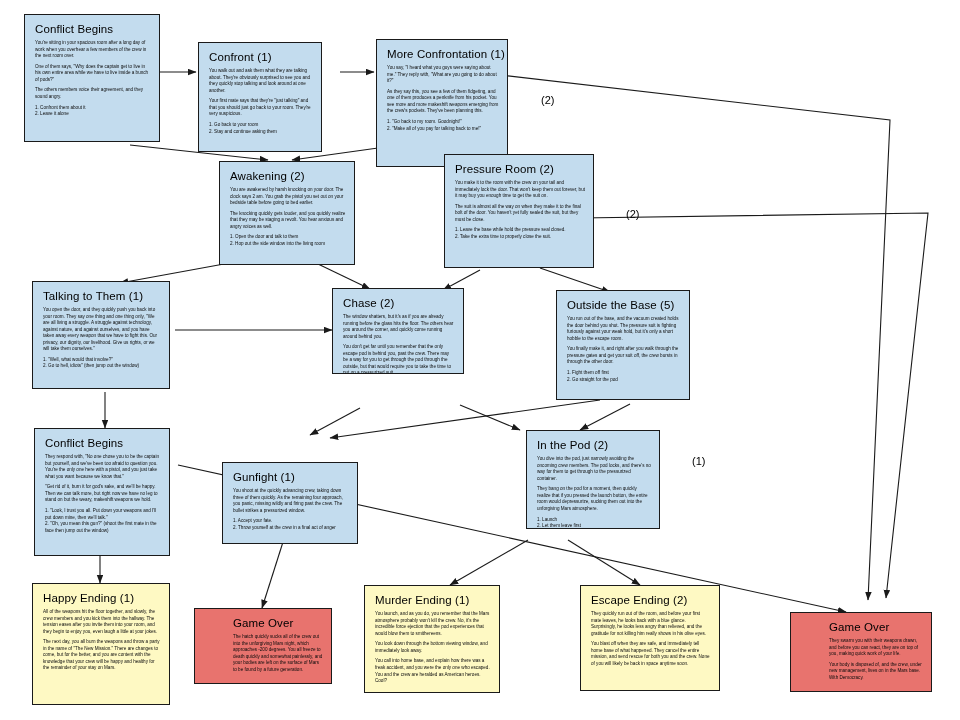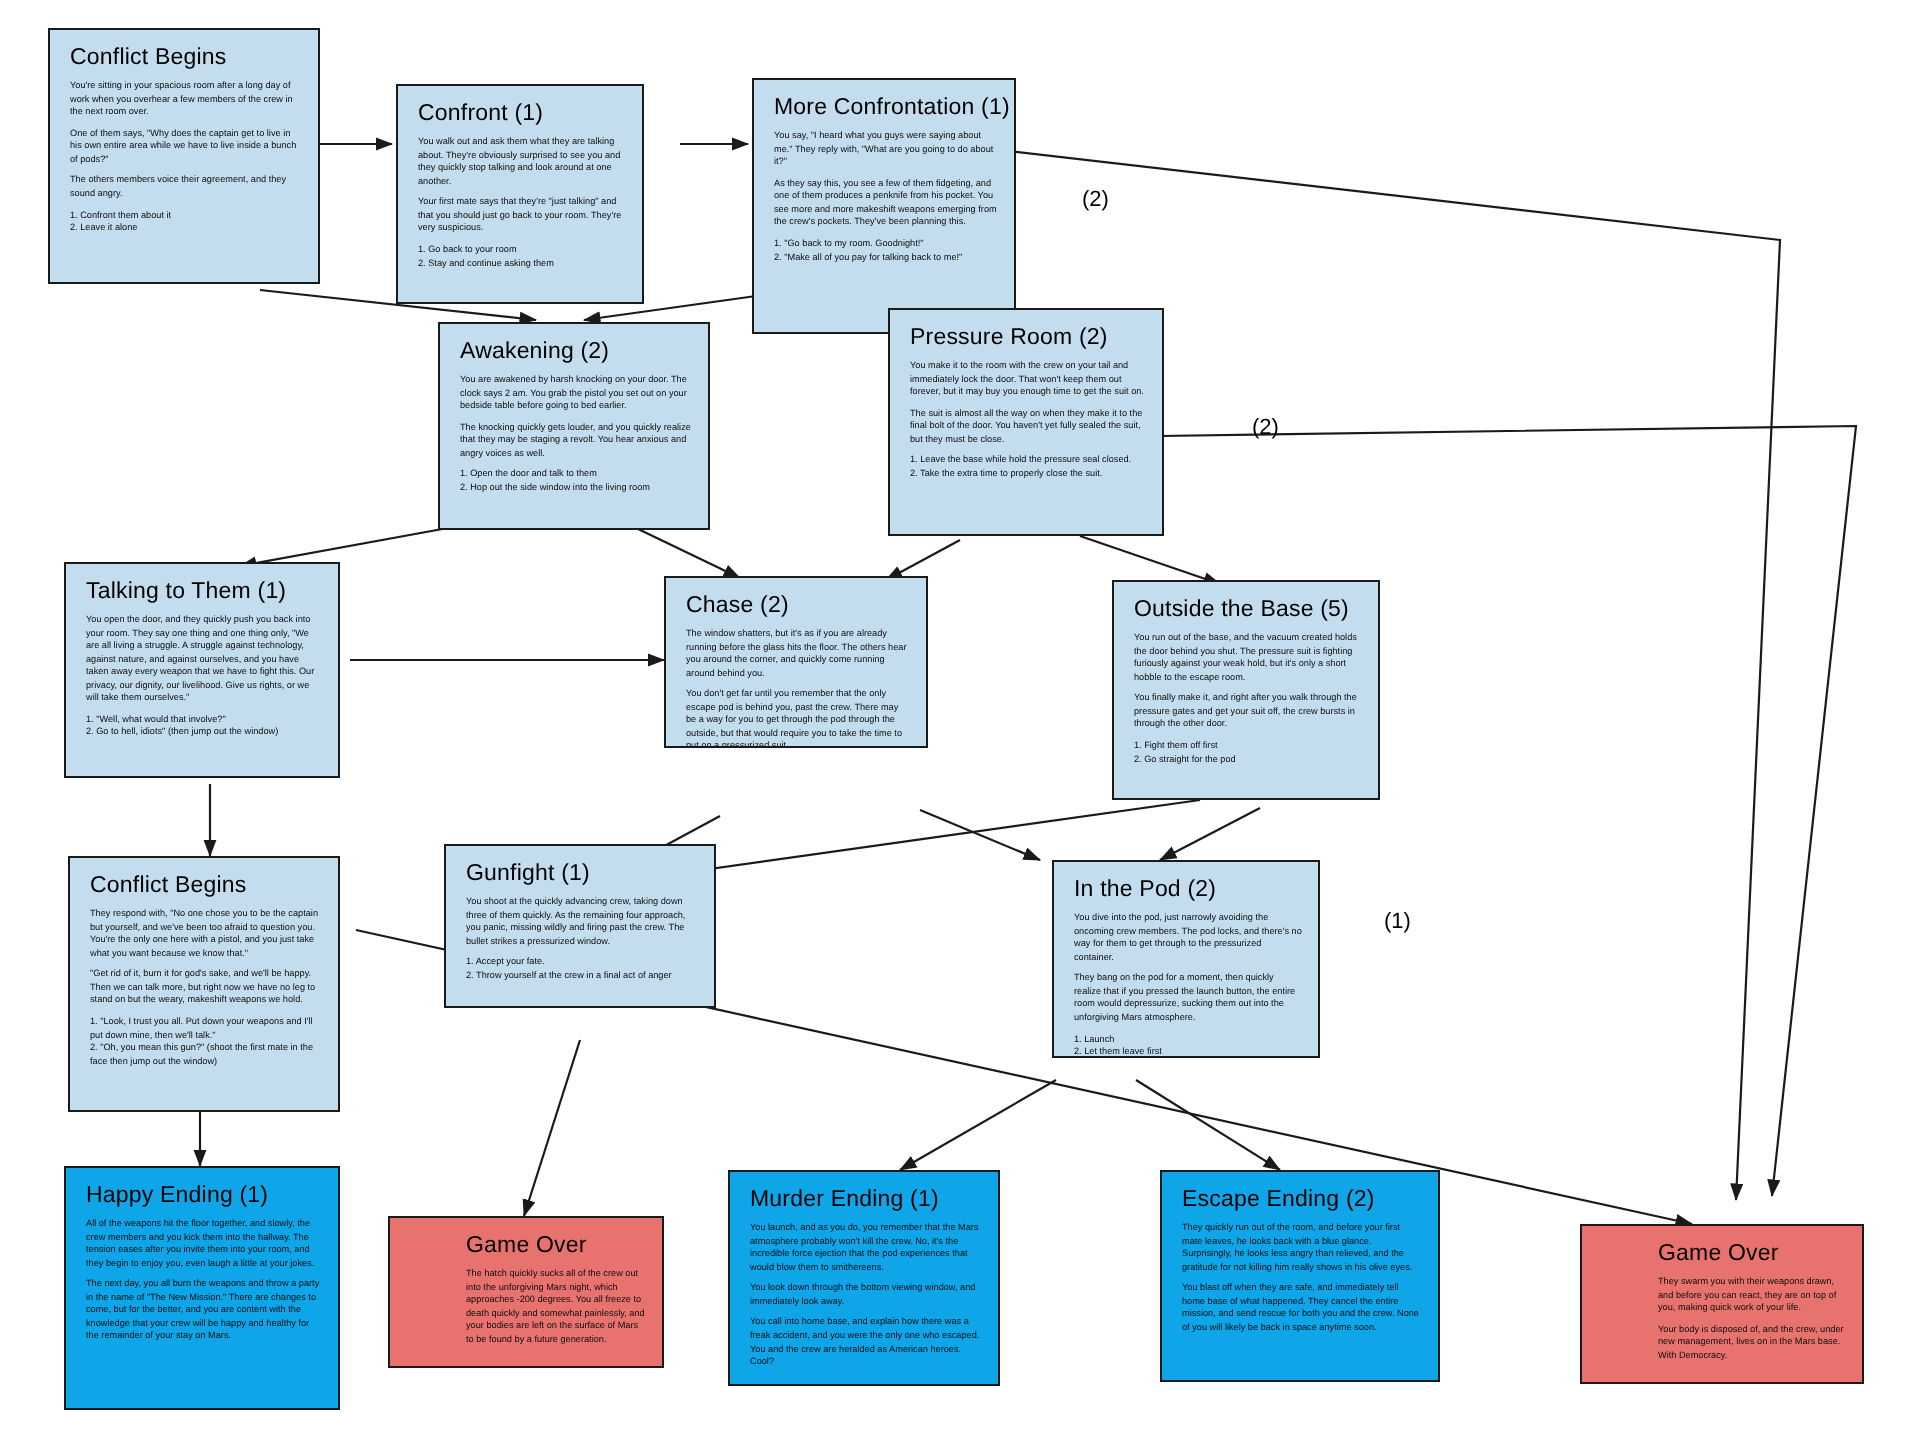--- a/index.html
+++ b/index.html
@@ -15,21 +15,21 @@
   #edges { position:absolute; left:0; top:0; width:960px; height:720px; z-index:1; }
   .node {
     position:absolute;
     z-index:2;
     border:1.2px solid #1a1a1a;
     border-radius:0;
     padding:6px 8px 7px 8px;
     overflow:hidden;
   }
   .node.blue  { background:#c3dcee; }
-  .node.green { background:#0ea5e9; }
+  .node.green { background:#fef9c3; }
   .node.red   { background:#e8736e;padding-left:36px; }
   .node-title {
     font-size:11.5px;
     font-weight:400;
     color:#000;
     margin:2px 0 5px 2px;
     letter-spacing:0.1px;
     white-space:nowrap;
   }
   .node-body { font-size:4.6px; line-height:1.42; color:#0c0c0c; margin-left:2px; }
@@ -143,21 +143,21 @@
     <div class="node-body">
       <p>You are awakened by harsh knocking on your door. The clock says 2 am. You grab the pistol you set out on your bedside table before going to bed earlier.</p>
       <p>The knocking quickly gets louder, and you quickly realize that they may be staging a revolt. You hear anxious and angry voices as well.</p>
       <div class="choices">
         <div>1. Open the door and talk to them</div>
         <div>2. Hop out the side window into the living room</div>
       </div>
     </div>
   </div>
 
-  <div class="node blue" style="left:444px; top:154px; width:138px; height:114px;">
+  <div class="node blue" style="left:444px; top:154px; width:150px; height:114px;">
     <div class="node-title">Pressure Room (2)</div>
     <div class="node-body">
       <p>You make it to the room with the crew on your tail and immediately lock the door. That won't keep them out forever, but it may buy you enough time to get the suit on.</p>
       <p>The suit is almost all the way on when they make it to the final bolt of the door. You haven't yet fully sealed the suit, but they must be close.</p>
       <div class="choices">
         <div>1. Leave the base while hold the pressure seal closed.</div>
         <div>2. Take the extra time to properly close the suit.</div>
       </div>
     </div>
   </div>
@@ -202,21 +202,21 @@
     <div class="node-body">
       <p>They respond with, "No one chose you to be the captain but yourself, and we've been too afraid to question you. You're the only one here with a pistol, and you just take what you want because we know that."</p>
       <p>"Get rid of it, burn it for god's sake, and we'll be happy. Then we can talk more, but right now we have no leg to stand on but the weary, makeshift weapons we hold.</p>
       <div class="choices">
         <div>1. "Look, I trust you all. Put down your weapons and I'll put down mine, then we'll talk."</div>
         <div>2. "Oh, you mean this gun?" (shoot the first mate in the face then jump out the window)</div>
       </div>
     </div>
   </div>
 
-  <div class="node blue" style="left:222px; top:422px; width:136px; height:82px;">
+  <div class="node blue" style="left:222px; top:462px; width:136px; height:82px;">
     <div class="node-title">Gunfight (1)</div>
     <div class="node-body">
       <p>You shoot at the quickly advancing crew, taking down three of them quickly. As the remaining four approach, you panic, missing wildly and firing past the crew. The bullet strikes a pressurized window.</p>
       <div class="choices">
         <div>1. Accept your fate.</div>
         <div>2. Throw yourself at the crew in a final act of anger</div>
       </div>
     </div>
   </div>
 

